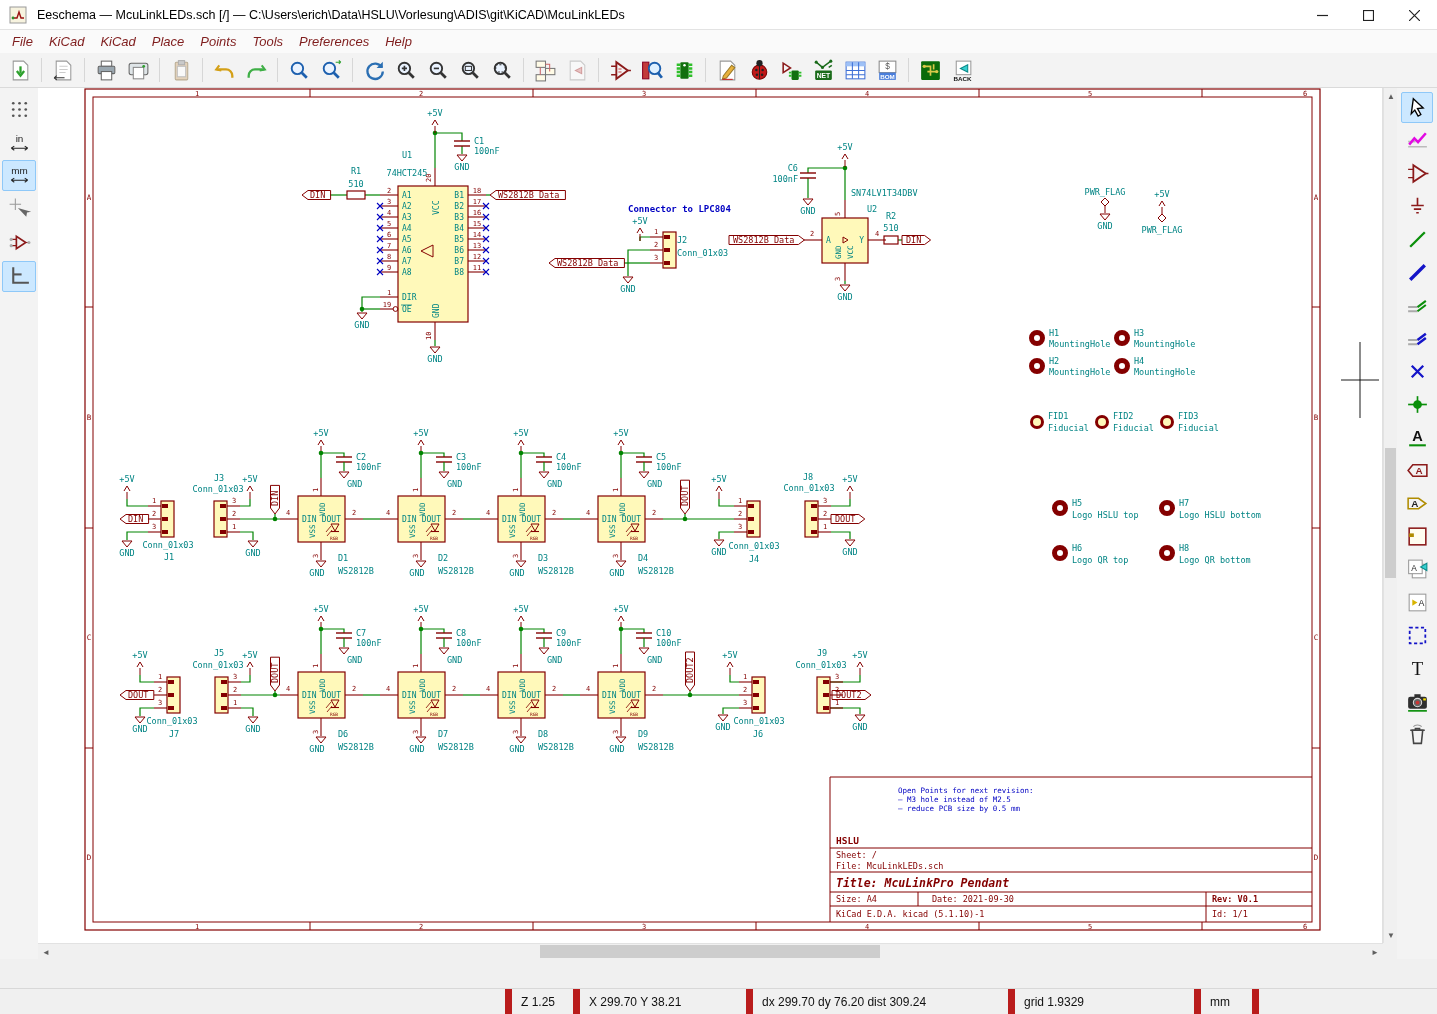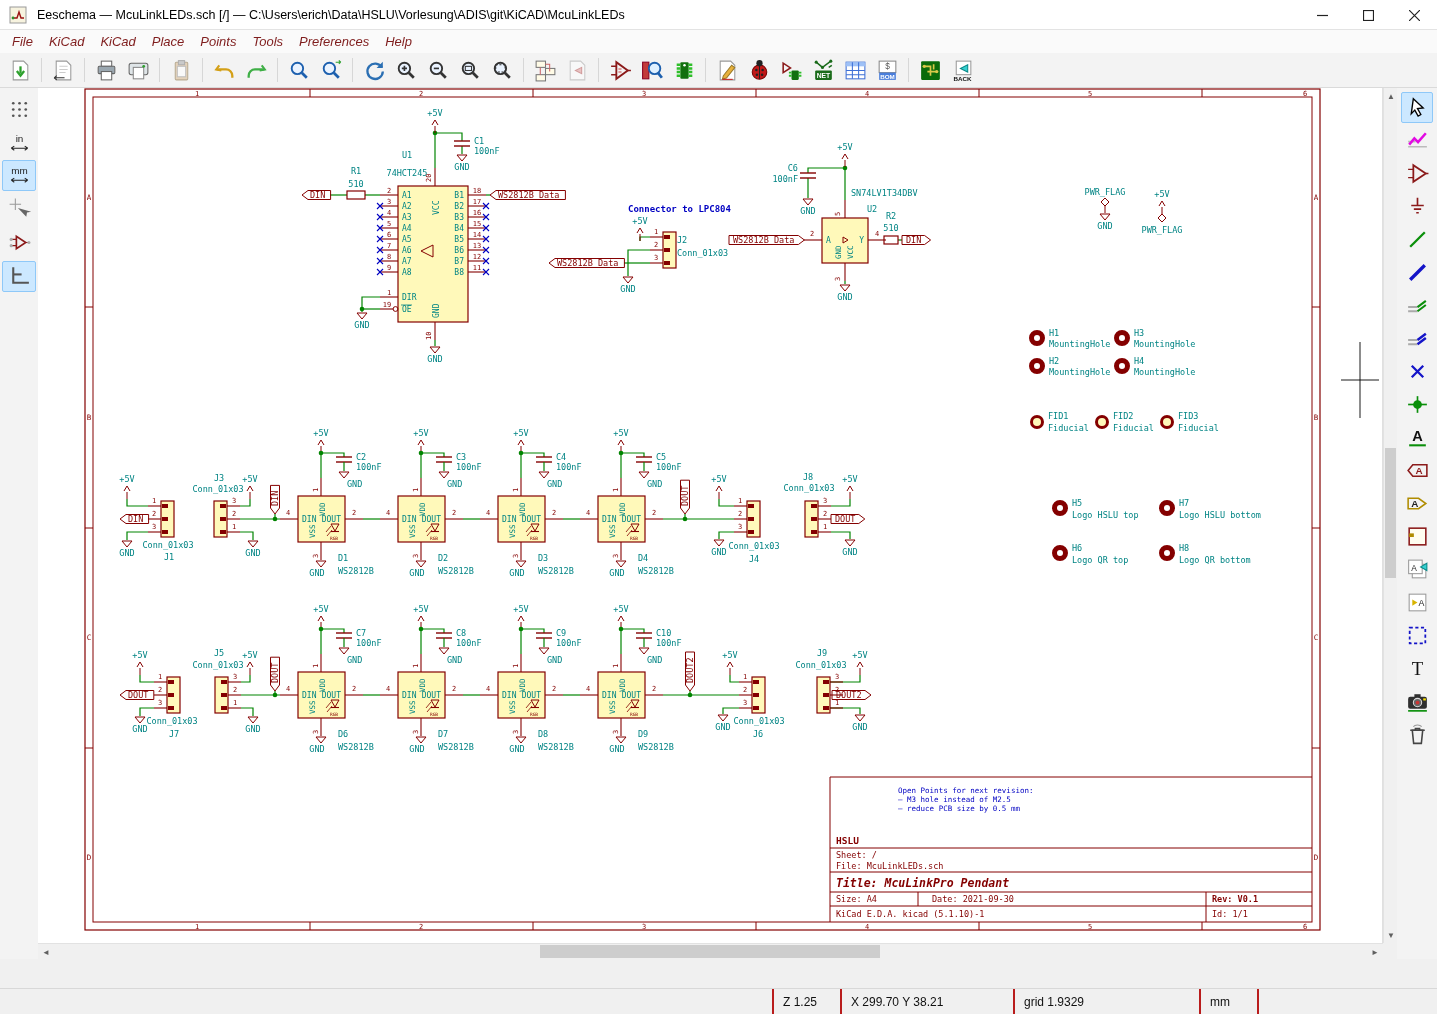--- a/index.html
+++ b/index.html
@@ -41,21 +41,21 @@
   #vthumb { position:absolute; left:1px; top:360px; width:11px; height:130px; background:#cdcdcd; }
   .scroll-arrow { position:absolute; left:0; width:14px; height:16px; display:flex; align-items:center; justify-content:center; color:#606060; font-size:8px; }
   #hscroll { position:absolute; left:38px; top:943px; width:1345px; height:16px; background:#f0f0f0; border-top:1px solid #e2e2e2; }
   #hthumb { position:absolute; left:502px; top:1px; width:340px; height:13px; background:#cdcdcd; }
   .hscroll-arrow { position:absolute; top:0; width:16px; height:16px; display:flex; align-items:center; justify-content:center; color:#606060; font-size:8px; }
 
   #bottom-strip { position:absolute; left:0; top:959px; width:1437px; height:29px; background:#f0f0f0; }
 
   
   #statusbar { position:absolute; left:0; top:988px; width:1437px; height:26px; background:#f0f0f0; border-top:1px solid #d8d8d8; display:flex; align-items:stretch; }
-  .sfield { border-right:2px solid #b91c1c; font-size:12px; color:#111; display:flex; align-items:center; padding-left:9px; white-space:nowrap; }
+  .sfield { border-right:7px solid #b91c1c; font-size:12px; color:#111; display:flex; align-items:center; padding-left:9px; white-space:nowrap; }
 </style>
 </head>
 <body>
 
 <div id="app">
 
   <div id="titlebar">
     <svg id="app-icon" viewBox="0 0 18 18">
       <rect x="1" y="1" width="16" height="16" fill="#f7f3df" stroke="#999"></rect>
       <path d="M4 12 h4 l2-6 2 6 h3" fill="none" stroke="#9b1313" stroke-width="1.4"></path>
@@ -1362,17 +1362,18 @@
     <div id="hthumb"></div>
     <div class="hscroll-arrow" style="left:1329px">►</div>
   </div>
 
   <div id="bottom-strip"></div>
 
   <div id="statusbar">
     <div class="sfield" style="flex:1"></div>
     <div class="sfield" style="width:68px">Z 1.25</div>
     <div class="sfield" style="width:173px">X 299.70  Y 38.21</div>
+    <div class="sfield" style="width:262px">dx 299.70  dy 76.20  dist 309.24</div>
     <div class="sfield" style="width:186px">grid 1.9329</div>
     <div class="sfield" style="width:58px">mm</div>
     <div class="sfield" style="width:178px; border-right:none"></div>
   </div>
 </div>
 
 </body></html>

